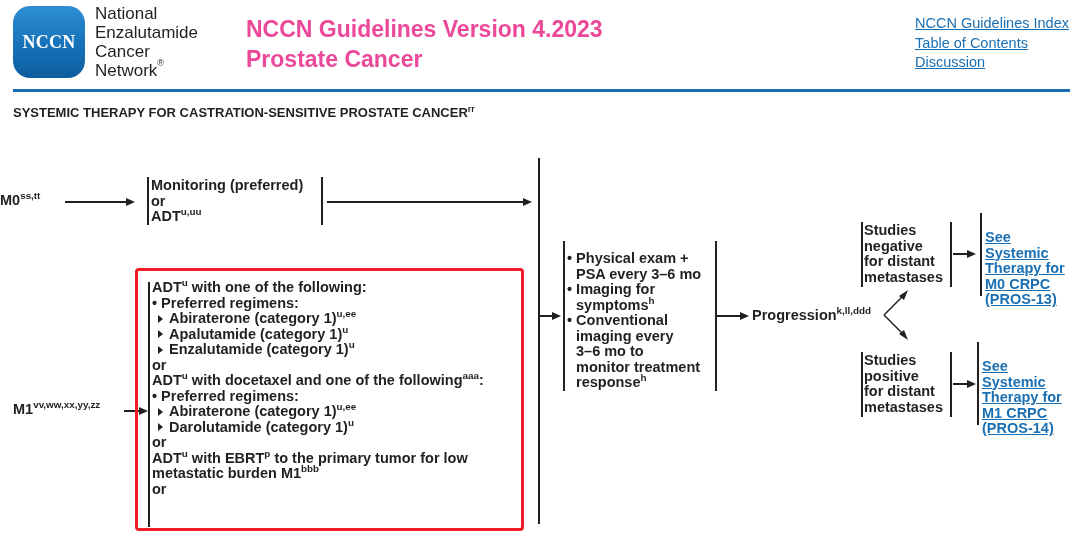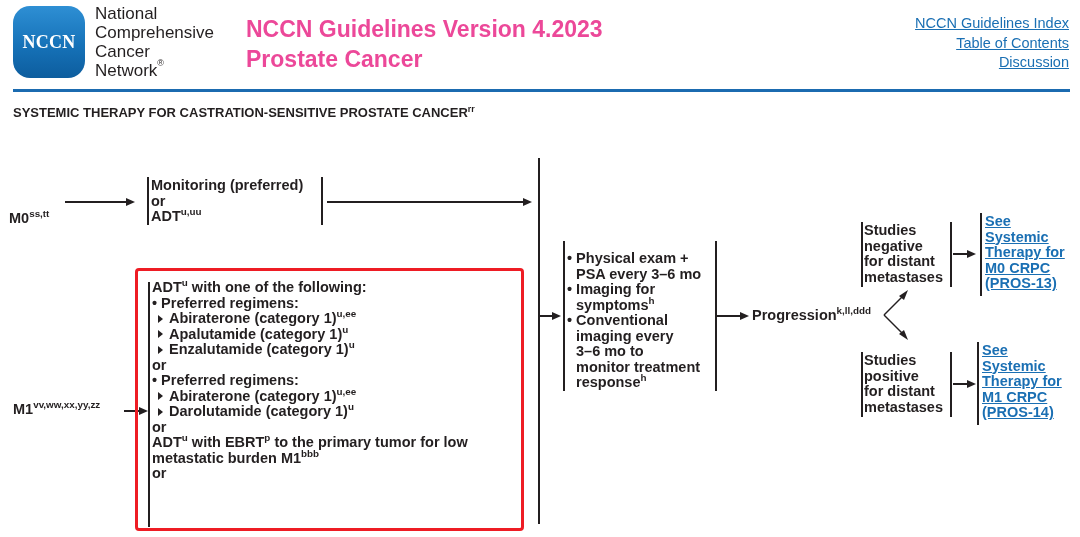--- a/index.html
+++ b/index.html
@@ -6,58 +6,58 @@
   body { width:1080px; height:537px; position:relative; overflow:hidden;
          font-family:"Liberation Sans", sans-serif; color:#231f20; }
   .abs { position:absolute; }
   .logo { left:13px; top:6px; width:72px; height:72px; border-radius:17px;
           background:linear-gradient(180deg,#2e8fd4 0%,#1672b8 55%,#0d5d9e 100%);
           color:#fff; font-family:"Liberation Serif", serif; font-weight:bold;
           font-size:18px; display:flex; align-items:center; justify-content:center; letter-spacing:0.3px; }
   .org { left:95px; top:4px; font-size:17px; line-height:19px; color:#231f20; }
   .org sup { font-size:9px; vertical-align:top; position:relative; top:2px; }
   .title { left:246px; top:14px; font-size:23px; font-weight:bold; line-height:30px; color:#ec4899; }
-  .links { right:11px; top:14px; text-align:right; font-size:14.5px; line-height:19.5px; }
+  .links { right:11px; top:14px; text-align:left; font-size:14.5px; line-height:19.5px; }
   .links a { color:#1a6fb3; text-decoration:underline; display:block; cursor:pointer; }
   .hr { left:13px; top:89px; width:1057px; height:3px; background:#1b6bb0; }
   .section { left:13px; top:105px; font-size:13px; font-weight:bold; color:#231f20; }
   sup { font-size:0.68em; line-height:0; }
   .bx { font-weight:bold; font-size:14.5px; line-height:15.5px; color:#231f20; }
   .vline { background:#231f20; width:1.5px; }
   .hline { background:#231f20; height:1.5px; }
   .arrowhead { width:0; height:0; border-top:4px solid transparent; border-bottom:4px solid transparent; border-left:9px solid #231f20; }
   .red { left:135px; top:268px; width:389px; height:263px; border:3px solid #ee1c24; border-radius:4px; box-sizing:border-box; }
   .tri { display:inline-block; width:0; height:0; border-top:4px solid transparent; border-bottom:4px solid transparent; border-left:5px solid #231f20; margin:0 6px 1px 6px; vertical-align:middle; }
-  .lnk { color:#1a6fb3; text-decoration:underline; font-weight:bold; font-size:14.5px; line-height:15.5px; cursor:pointer; }
+  .lnk { color:#1a6fb3; text-decoration:underline; font-weight:bold; font-size:14.5px; line-height:15.5px; cursor:pointer;margin-top:16px; }
 </style>
 </head>
 <body>
 
 <div class="abs logo">
     <span>NCCN</span>
   </div>
 <div class="abs org">
   <div>National</div>
-  <div>Comprehensive</div>
+  <div>Enzalutamide</div>
   <div>Cancer</div>
   <div><span>Network</span><sup>®</sup></div>
 </div>
 <div class="abs title">
   <div>NCCN Guidelines Version 4.2023</div>
   <div>Prostate Cancer</div>
 </div>
 <div class="abs links">
   <a>NCCN Guidelines Index</a>
   <a>Table of Contents</a>
   <a>Discussion</a>
 </div>
 <div class="abs hr"></div>
 <div class="abs section"><span>SYSTEMIC THERAPY FOR CASTRATION-SENSITIVE PROSTATE CANCER</span><sup>rr</sup></div>
 
-<div class="abs bx" style="left:9px;top:193px;margin-top:18px;"><span>M0</span><sup>ss,tt</sup></div>
+<div class="abs bx" style="left:0;top:193px;"><span>M0</span><sup>ss,tt</sup></div>
 <div class="abs hline" style="left:65px;top:201px;width:62px;"></div>
 <div class="abs arrowhead" style="left:126px;top:198px;"></div>
 <div class="abs vline" style="left:147px;top:177px;height:48px;"></div>
 <div class="abs bx" style="left:151px;top:178px;">
   <div>Monitoring (preferred)</div>
   <div>or</div>
   <div><span>ADT</span><sup>u,uu</sup></div>
 </div>
 <div class="abs vline" style="left:321px;top:177px;height:48px;"></div>
 <div class="abs hline" style="left:327px;top:201px;width:196px;"></div>
@@ -70,20 +70,21 @@
 <div class="abs arrowhead" style="left:139px;top:407px;"></div>
 <div class="abs vline" style="left:148px;top:282px;height:245px;"></div>
 <div class="abs red"></div>
 <div class="abs bx" style="left:152px;top:280px;">
   <div><span>ADT</span><sup>u</sup><span> with one of the following:</span></div>
   <div>• Preferred regimens:</div>
   <div><span class="tri"></span><span>Abiraterone (category 1)</span><sup>u,ee</sup></div>
   <div><span class="tri"></span><span>Apalutamide (category 1)</span><sup>u</sup></div>
   <div><span class="tri"></span><span>Enzalutamide (category 1)</span><sup>u</sup></div>
   <div>or</div>
+  <div><span>ADT</span><sup>u</sup><span> with docetaxel and one of the following</span><sup>aaa</sup><span>:</span></div>
   <div>• Preferred regimens:</div>
   <div><span class="tri"></span><span>Abiraterone (category 1)</span><sup>u,ee</sup></div>
   <div><span class="tri"></span><span>Darolutamide (category 1)</span><sup>u</sup></div>
   <div>or</div>
   <div><span>ADT</span><sup>u</sup><span> with EBRT</span><sup>p</sup><span> to the primary tumor for low</span></div>
   <div><span>metastatic burden M1</span><sup>bbb</sup></div>
   <div>or</div>
 </div>
 
 <div class="abs hline" style="left:539px;top:315px;width:14px;"></div>

